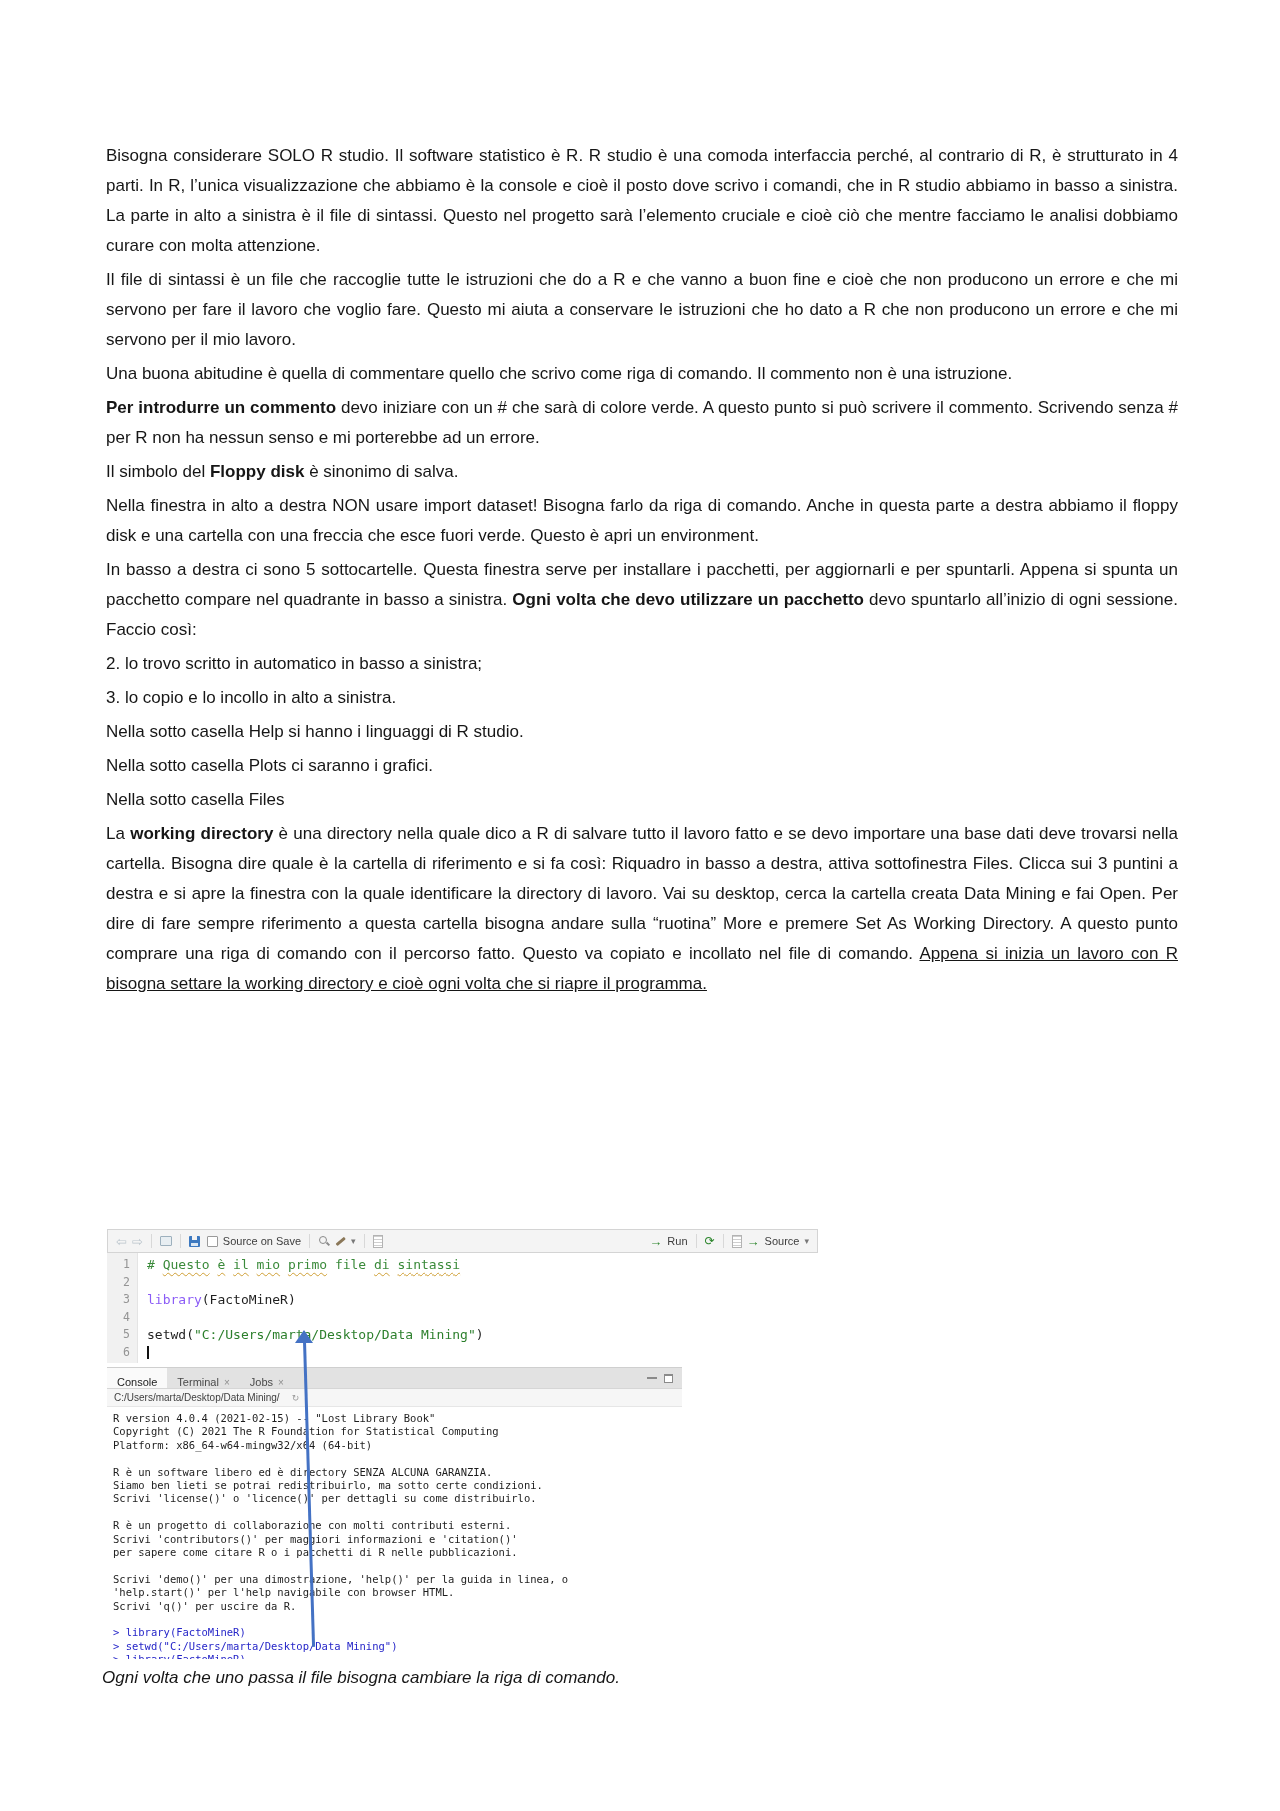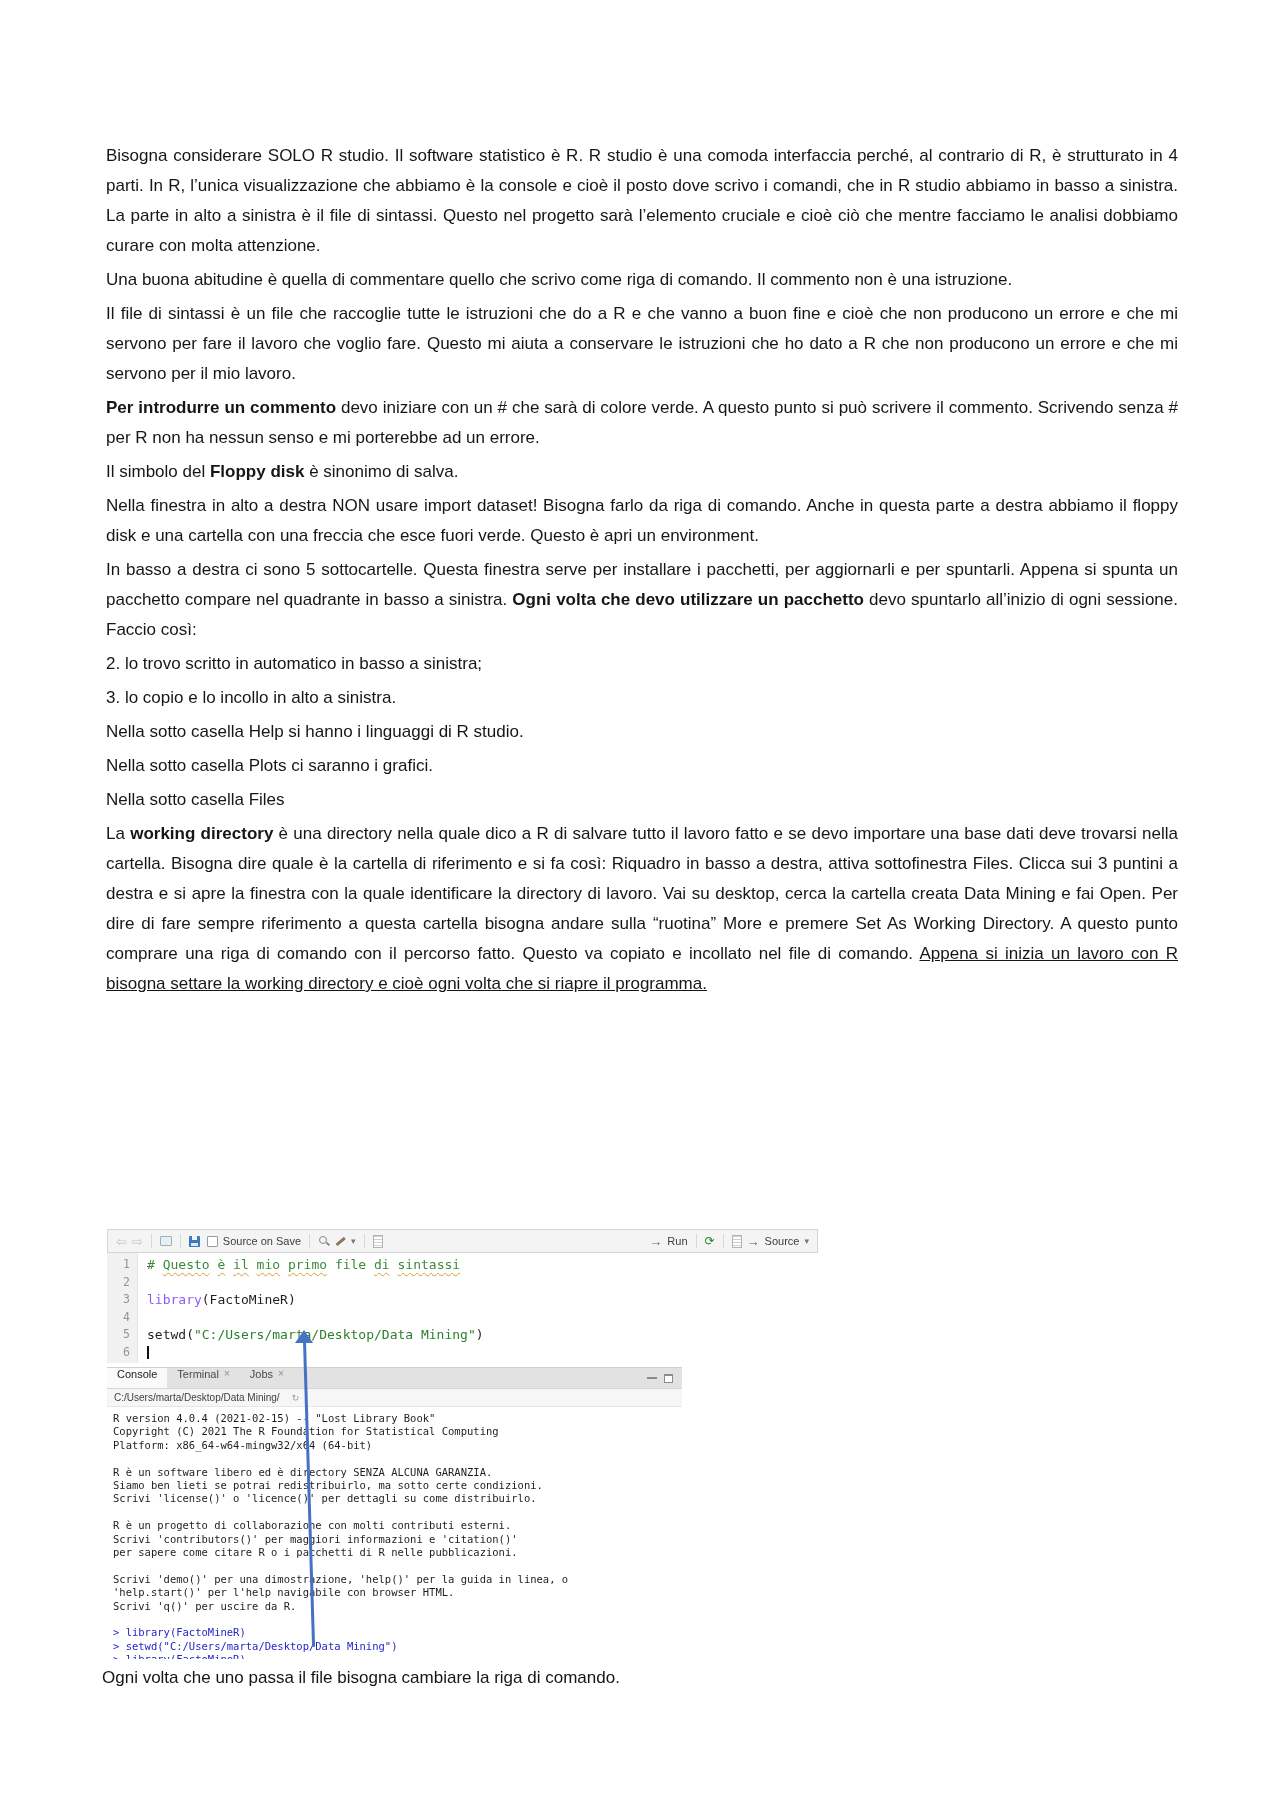--- a/index.html
+++ b/index.html
@@ -7,21 +7,21 @@
     position:relative; width:1280px; height:1811px; background:#ffffff;
     font-family:"Liberation Sans", sans-serif; color:#1b1b1b; overflow:hidden;
   }
 
   
   .doc { position:absolute; left:102px; top:137px; width:1080px; }
   .title { text-align:center; font-size:17px; line-height:30px; margin-bottom:20px; color:#161616; }
   .para { margin:4px; font-size:17px; line-height:30px; text-align:justify; color:#161616; }
   .seg.b { font-weight:bold; }
   .seg.u { text-decoration:underline; }
-  .closing { position:absolute; left:102px; top:1663px; width:1080px; font-size:17px; line-height:30px; color:#161616; }
+  .closing { position:absolute; left:102px; top:1663px; width:1080px; font-size:17px; line-height:30px; color:#161616;font-style:italic; }
 
   
   .shot { position:absolute; left:107px; top:1229px; font-family:"Liberation Sans", sans-serif; }
 
   .ed-toolbar {
     box-sizing:border-box; width:711px; height:24px; background:#f4f4f4;
     border:1px solid #d4d4d4; display:flex; align-items:center; gap:5px;
     padding:0 8px; font-size:11px; color:#3f3f3f;
   }
   .tsep { width:1px; height:14px; background:#d8d8d8; margin:0 3px; }
@@ -52,21 +52,21 @@
   .code-line { height:17.5px; white-space:pre; }
   .cmt, .cmt .tok { color:#3a8a3a; }
   .wavy { text-decoration:underline; text-decoration-style:wavy; text-decoration-color:#cf9f35; text-decoration-thickness:1px; text-underline-offset:3px; }
   .fn { color:#8b5cf6; }
   .str { color:#2c7f2c; }
   .caret { display:inline-block; width:2px; height:13px; background:#111; transform:translateY(2px); }
 
   .console { width:575px; margin-top:4px; }
   .tabbar { box-sizing:border-box; display:flex; align-items:stretch; width:575px; height:22px;
             background:#e2e2e2; border-top:1px solid #cfcfcf; border-bottom:1px solid #d6d6d6; font-size:11px; color:#4a4a4a; }
-  .tab { display:flex; align-items:flex-start; gap:5px; padding:0 10px; white-space:nowrap; }
+  .tab { display:flex; align-items:flex-end; gap:5px; padding:0 10px; white-space:nowrap; }
   .tab.active { background:#fafafa; color:#222; }
   .x { color:#8f8f8f; font-size:10px; }
   .win-btns { margin-left:auto; display:flex; align-items:center; gap:7px; padding-right:9px; }
   .min-ic { width:10px; height:2.5px; background:#8a8a8a; }
   .max-ic { box-sizing:border-box; width:9px; height:9px; border:1px solid #8a8a8a; border-top-width:2px; background:#fff; }
 
   .pathbar { box-sizing:border-box; display:flex; align-items:center; gap:12px; width:575px; height:18px;
              background:#f6f6f6; border-bottom:1px solid #e6e6e6; padding-left:7px; font-size:10px; color:#3e3e3e; }
   .goto { color:#9a9a9a; font-size:9px; }
 
@@ -81,22 +81,22 @@
   .anno-shaft { position:absolute; left:303px; top:1341px; width:2.5px; height:306px; background:#4472c4;
                 transform:rotate(-1.7deg); transform-origin:top center; z-index:6; }
 </style>
 </head>
 <body>
 
 <div class="page">
 
   <div class="doc">
     <p class="para"><span class="seg">Bisogna considerare SOLO R studio. Il software statistico è R. R studio è una comoda interfaccia perché, al contrario di R, è strutturato in 4 parti. In R, l’unica visualizzazione che abbiamo è la console e cioè il posto dove scrivo i comandi, che in R studio abbiamo in basso a sinistra. La parte in alto a sinistra è il file di sintassi. Questo nel progetto sarà l’elemento cruciale e cioè ciò che mentre facciamo le analisi dobbiamo curare con molta attenzione.</span></p>
+    <p class="para"><span class="seg">Il file di sintassi è un file che raccoglie tutte le istruzioni che do a R e che vanno a buon fine e cioè che non producono un errore e che mi servono per fare il lavoro che voglio fare. Questo mi aiuta a conservare le istruzioni che ho dato a R che non producono un errore e che mi servono per il mio lavoro.</span></p>
     <p class="para"><span class="seg">Una buona abitudine è quella di commentare quello che scrivo come riga di comando. Il commento non è una istruzione.</span></p>
-    <p class="para"><span class="seg">Il file di sintassi è un file che raccoglie tutte le istruzioni che do a R e che vanno a buon fine e cioè che non producono un errore e che mi servono per fare il lavoro che voglio fare. Questo mi aiuta a conservare le istruzioni che ho dato a R che non producono un errore e che mi servono per il mio lavoro.</span></p>
     <p class="para"><span class="seg b">Per introdurre un commento</span><span class="seg"> devo iniziare con un # che sarà di colore verde. A questo punto si può scrivere il commento. Scrivendo senza # per R non ha nessun senso e mi porterebbe ad un errore.</span></p>
     <p class="para"><span class="seg">Il simbolo del </span><span class="seg b">Floppy disk</span><span class="seg"> è sinonimo di salva.</span></p>
     <p class="para"><span class="seg">Nella finestra in alto a destra NON usare import dataset! Bisogna farlo da riga di comando. Anche in questa parte a destra abbiamo il floppy disk e una cartella con una freccia che esce fuori verde. Questo è apri un environment.</span></p>
     <p class="para"><span class="seg">In basso a destra ci sono 5 sottocartelle. Questa finestra serve per installare i pacchetti, per aggiornarli e per spuntarli. Appena si spunta un pacchetto compare nel quadrante in basso a sinistra. </span><span class="seg b">Ogni volta che devo utilizzare un pacchetto</span><span class="seg"> devo spuntarlo all’inizio di ogni sessione. Faccio così:</span></p>
     <p class="para"><span class="seg">2. lo trovo scritto in automatico in basso a sinistra;</span></p>
     <p class="para"><span class="seg">3. lo copio e lo incollo in alto a sinistra.</span></p>
     <p class="para"><span class="seg">Nella sotto casella Help si hanno i linguaggi di R studio.</span></p>
     <p class="para"><span class="seg">Nella sotto casella Plots ci saranno i grafici.</span></p>
     <p class="para"><span class="seg">Nella sotto casella Files</span></p>
     <p class="para"><span class="seg">La </span><span class="seg b">working directory</span><span class="seg"> è una directory nella quale dico a R di salvare tutto il lavoro fatto e se devo importare una base dati deve trovarsi nella cartella. Bisogna dire quale è la cartella di riferimento e si fa così: Riquadro in basso a destra, attiva sottofinestra Files. Clicca sui 3 puntini a destra e si apre la finestra con la quale identificare la directory di lavoro. Vai su desktop, cerca la cartella creata Data Mining e fai Open. Per dire di fare sempre riferimento a questa cartella bisogna andare sulla “ruotina” More e premere Set As Working Directory. A questo punto comprare una riga di comando con il percorso fatto. Questo va copiato e incollato nel file di comando. </span><span class="seg u">Appena si inizia un lavoro con R bisogna settare la working directory e cioè ogni volta che si riapre il programma.</span></p>

